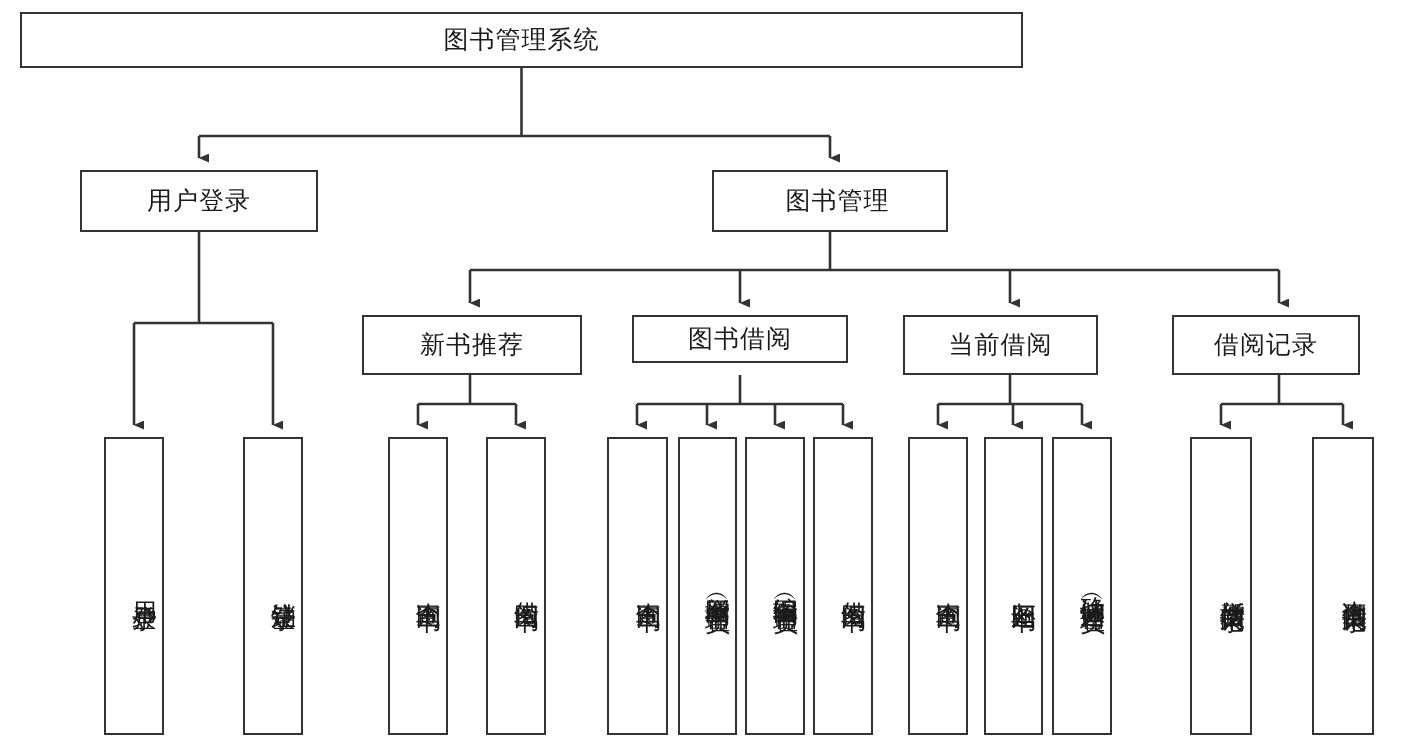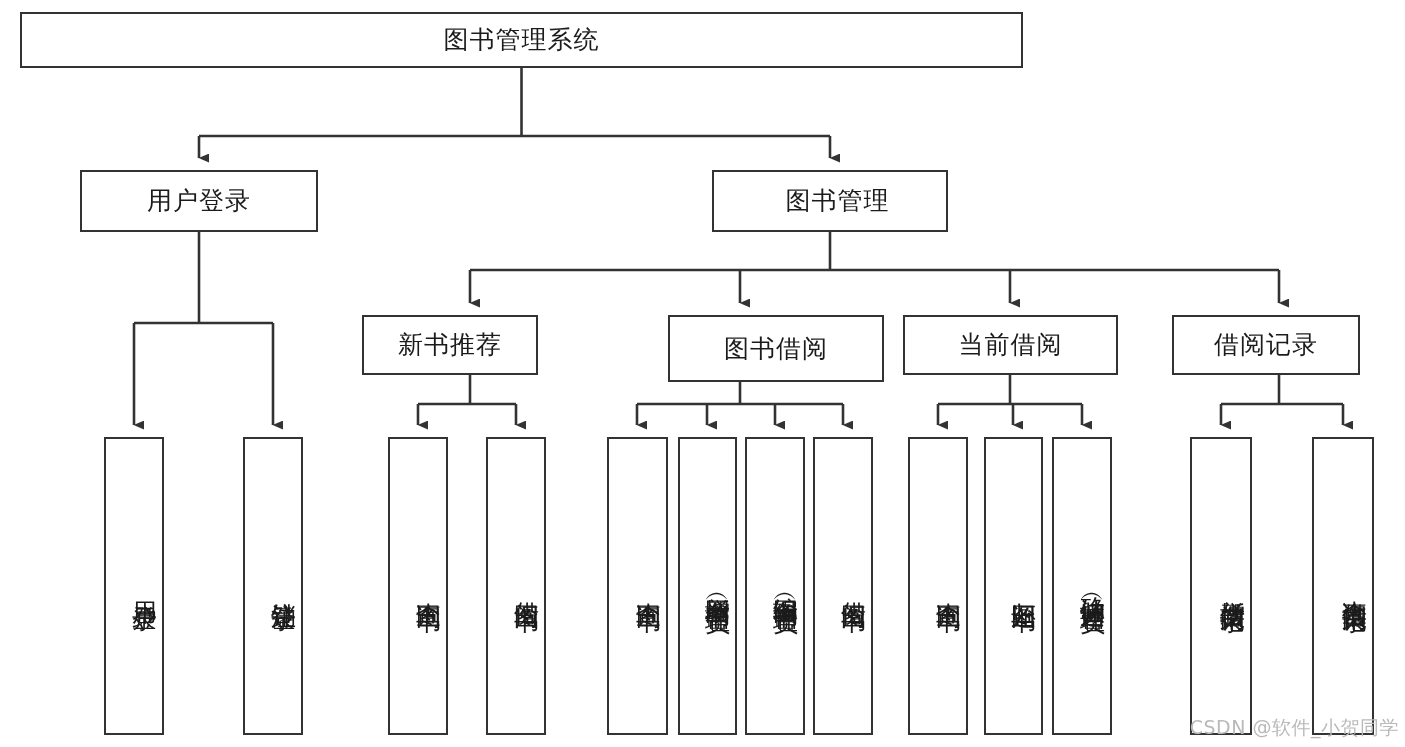--- a/index.html
+++ b/index.html
@@ -71,33 +71,32 @@
       <path d="M1221,404 L1221,425" marker-end="url(#arrow)"></path>
       <path d="M1343,404 L1343,425" marker-end="url(#arrow)"></path>
     </g>
   </svg>
 
   <div class="node h" style="left: 20px; top: 12px; width: 1003px; height: 56px; border-color: rgb(51, 51, 51);">图书管理系统</div>
 
   <div class="node h" style="left: 80px; top: 170px; width: 238px; height: 62px; border-color: rgb(51, 51, 51);">用户登录</div>
   <div class="node h" style="left: 712px; top: 170px; width: 236px; height: 62px; border-color: rgb(51, 51, 51); padding-left: 15px;">图书管理</div>
 
-  <div class="node h" style="left: 362px; top: 315px; width: 176px; height: 60px; border-color: rgb(51, 51, 51);">新书推荐</div>
-  <div class="node h" style="left: 632px; top: 315px; width: 216px; height: 67px; border-color: rgb(51, 51, 51); margin-left: 36px;">图书借阅</div>
-  <div class="node h" style="left: 903px; top: 315px; width: 215px; height: 60px; border-color: rgb(51, 51, 51);">当前借阅</div>
+  <div class="node h" style="left: 362px; top: 315px; width: 220px; height: 60px; border-color: rgb(51, 51, 51);">新书推荐</div>
+  <div class="node h" style="left: 632px; top: 315px; width: 216px; height: 48px; border-color: rgb(51, 51, 51);">图书借阅</div>
+  <div class="node h" style="left: 903px; top: 315px; width: 195px; height: 60px; border-color: rgb(51, 51, 51);">当前借阅</div>
   <div class="node h" style="left: 1172px; top: 315px; width: 188px; height: 60px; border-color: rgb(51, 51, 51);">借阅记录</div>
 
   <div class="node v" style="left: 104px; top: 437px; width: 60px; height: 298px; border-color: rgb(51, 51, 51);">用户登录</div>
   <div class="node v" style="left: 243px; top: 437px; width: 60px; height: 298px; border-color: rgb(51, 51, 51);">注销登录</div>
   <div class="node v" style="left: 388px; top: 437px; width: 60px; height: 298px; border-color: rgb(51, 51, 51);">查询图书</div>
   <div class="node v" style="left: 486px; top: 437px; width: 60px; height: 298px; border-color: rgb(51, 51, 51);">借阅图书</div>
   <div class="node v" style="left: 607px; top: 437px; width: 61px; height: 298px; border-color: rgb(51, 51, 51);">查询图书</div>
   <div class="node v top" style="left: 678px; top: 437px; width: 59px; height: 298px; border-color: rgb(51, 51, 51);">新增图书（管理员）</div>
   <div class="node v top" style="left: 745px; top: 437px; width: 60px; height: 298px; border-color: rgb(51, 51, 51);">编辑图书（管理员）</div>
   <div class="node v" style="left: 813px; top: 437px; width: 60px; height: 298px; border-color: rgb(51, 51, 51);">借阅图书</div>
   <div class="node v" style="left: 908px; top: 437px; width: 60px; height: 298px; border-color: rgb(51, 51, 51);">查询图书</div>
   <div class="node v" style="left: 984px; top: 437px; width: 59px; height: 298px; border-color: rgb(51, 51, 51);">归还图书</div>
   <div class="node v top" style="left: 1052px; top: 437px; width: 60px; height: 298px; border-color: rgb(51, 51, 51);">确认归还（管理员）</div>
   <div class="node v" style="left: 1190px; top: 437px; width: 62px; height: 298px; border-color: rgb(51, 51, 51);">新增借阅记录</div>
   <div class="node v" style="left: 1312px; top: 437px; width: 62px; height: 298px; border-color: rgb(51, 51, 51);">查询借阅记录</div>
 
-  <div class="watermark">CSDN @软件_小贺同学</div>
 </div>
 
 </body></html>

